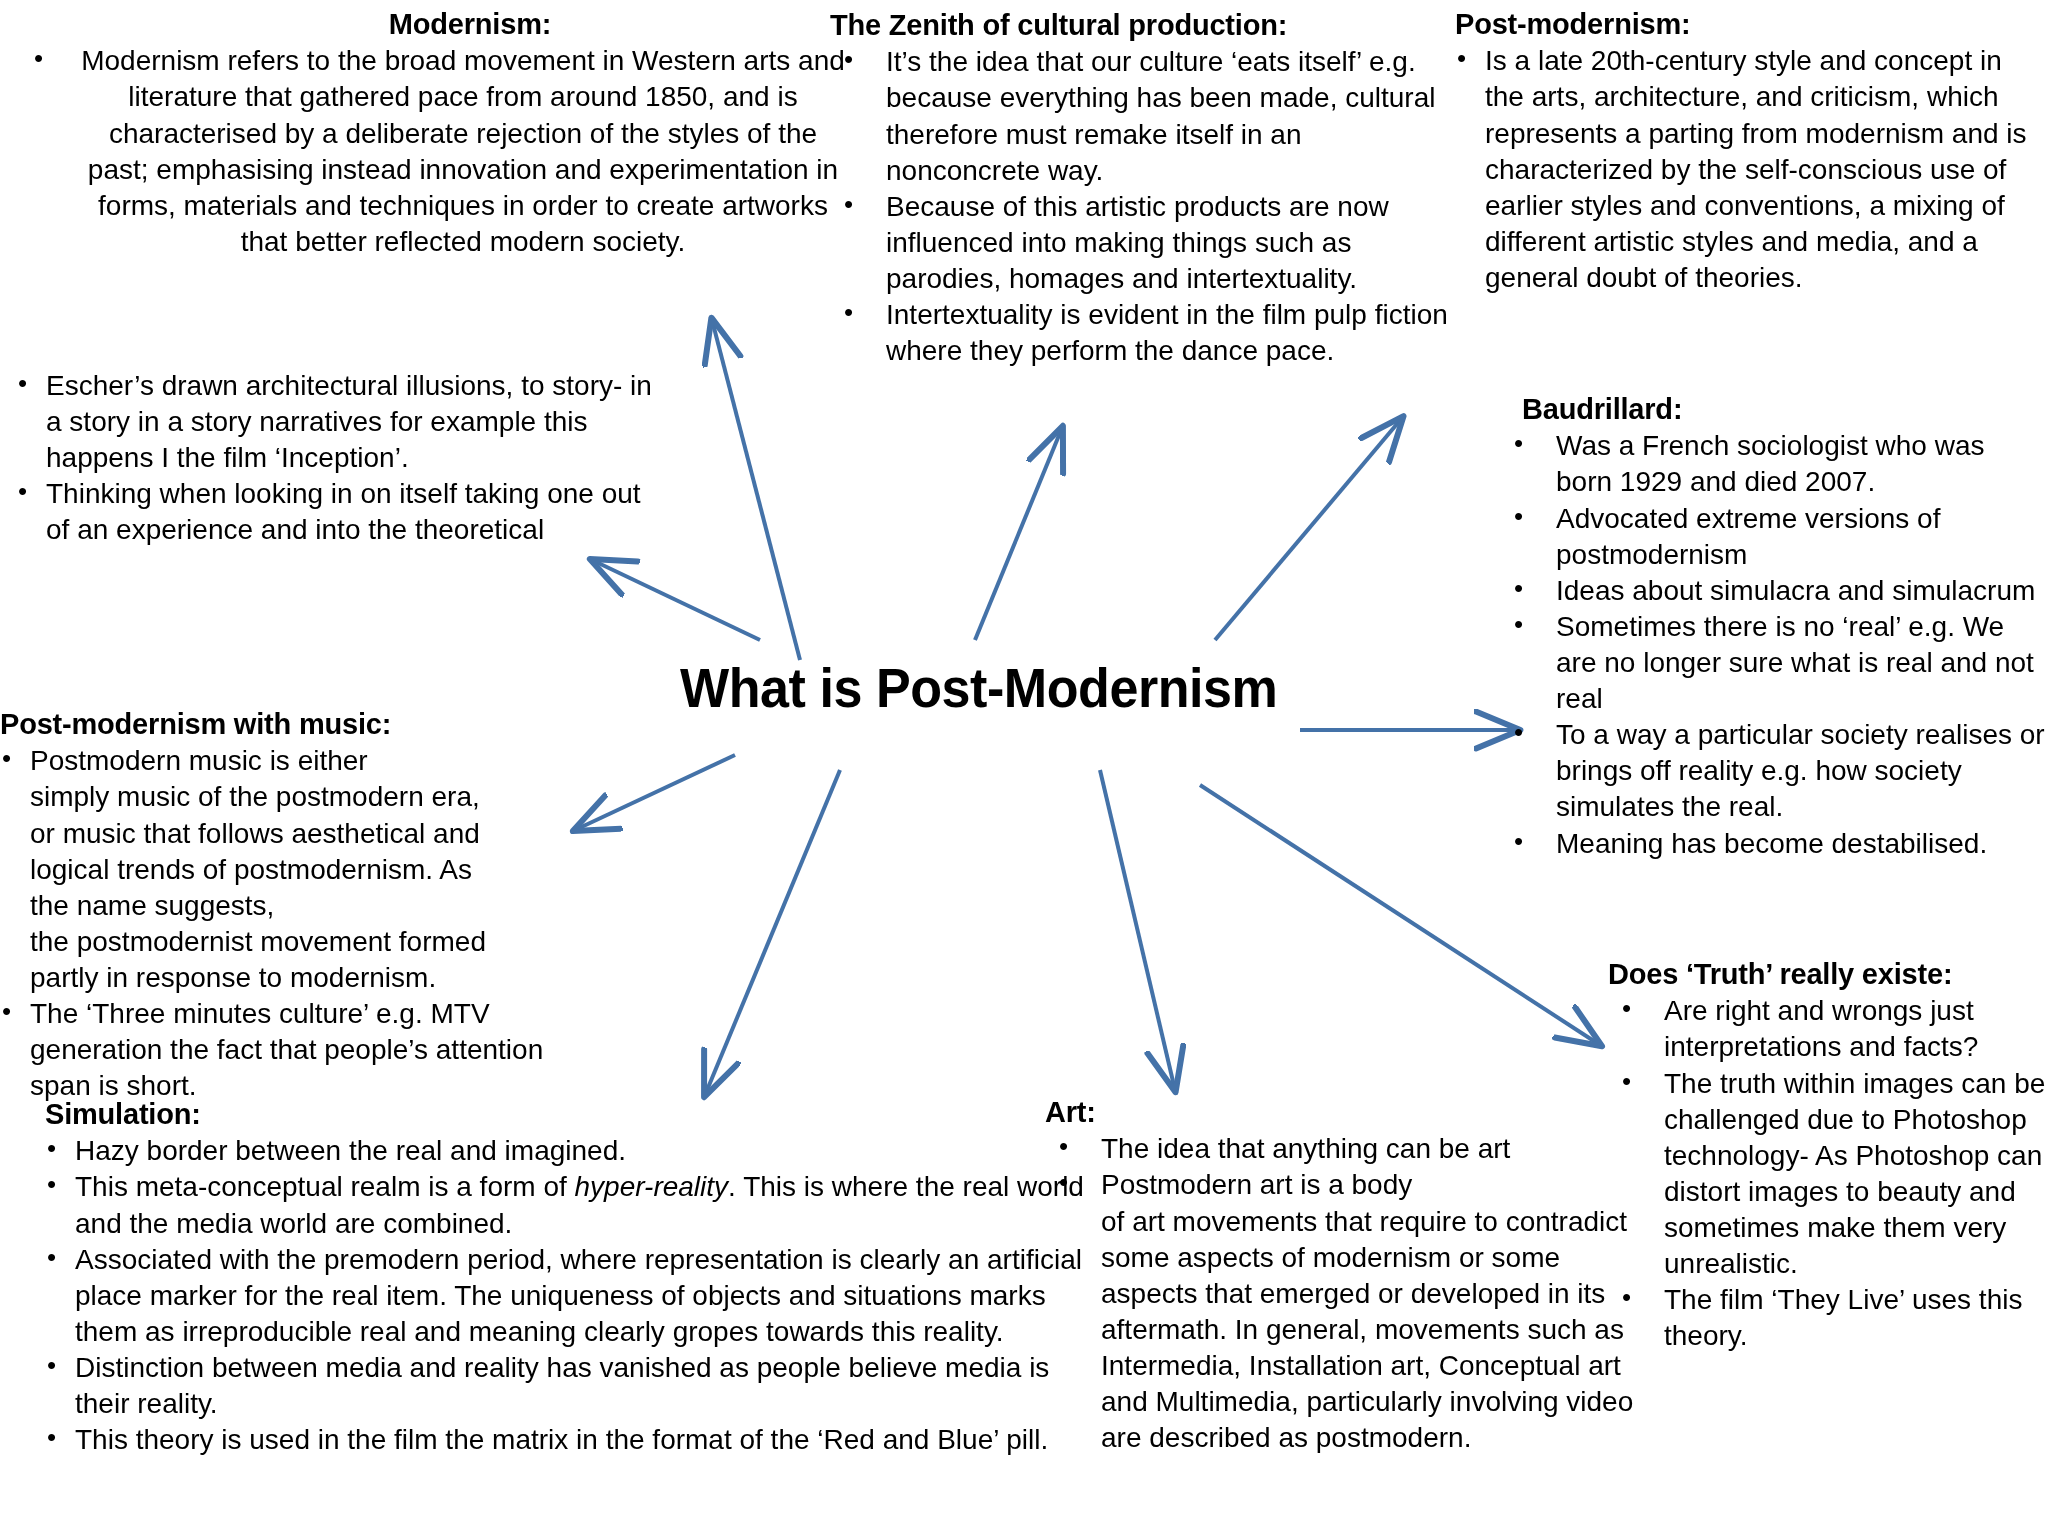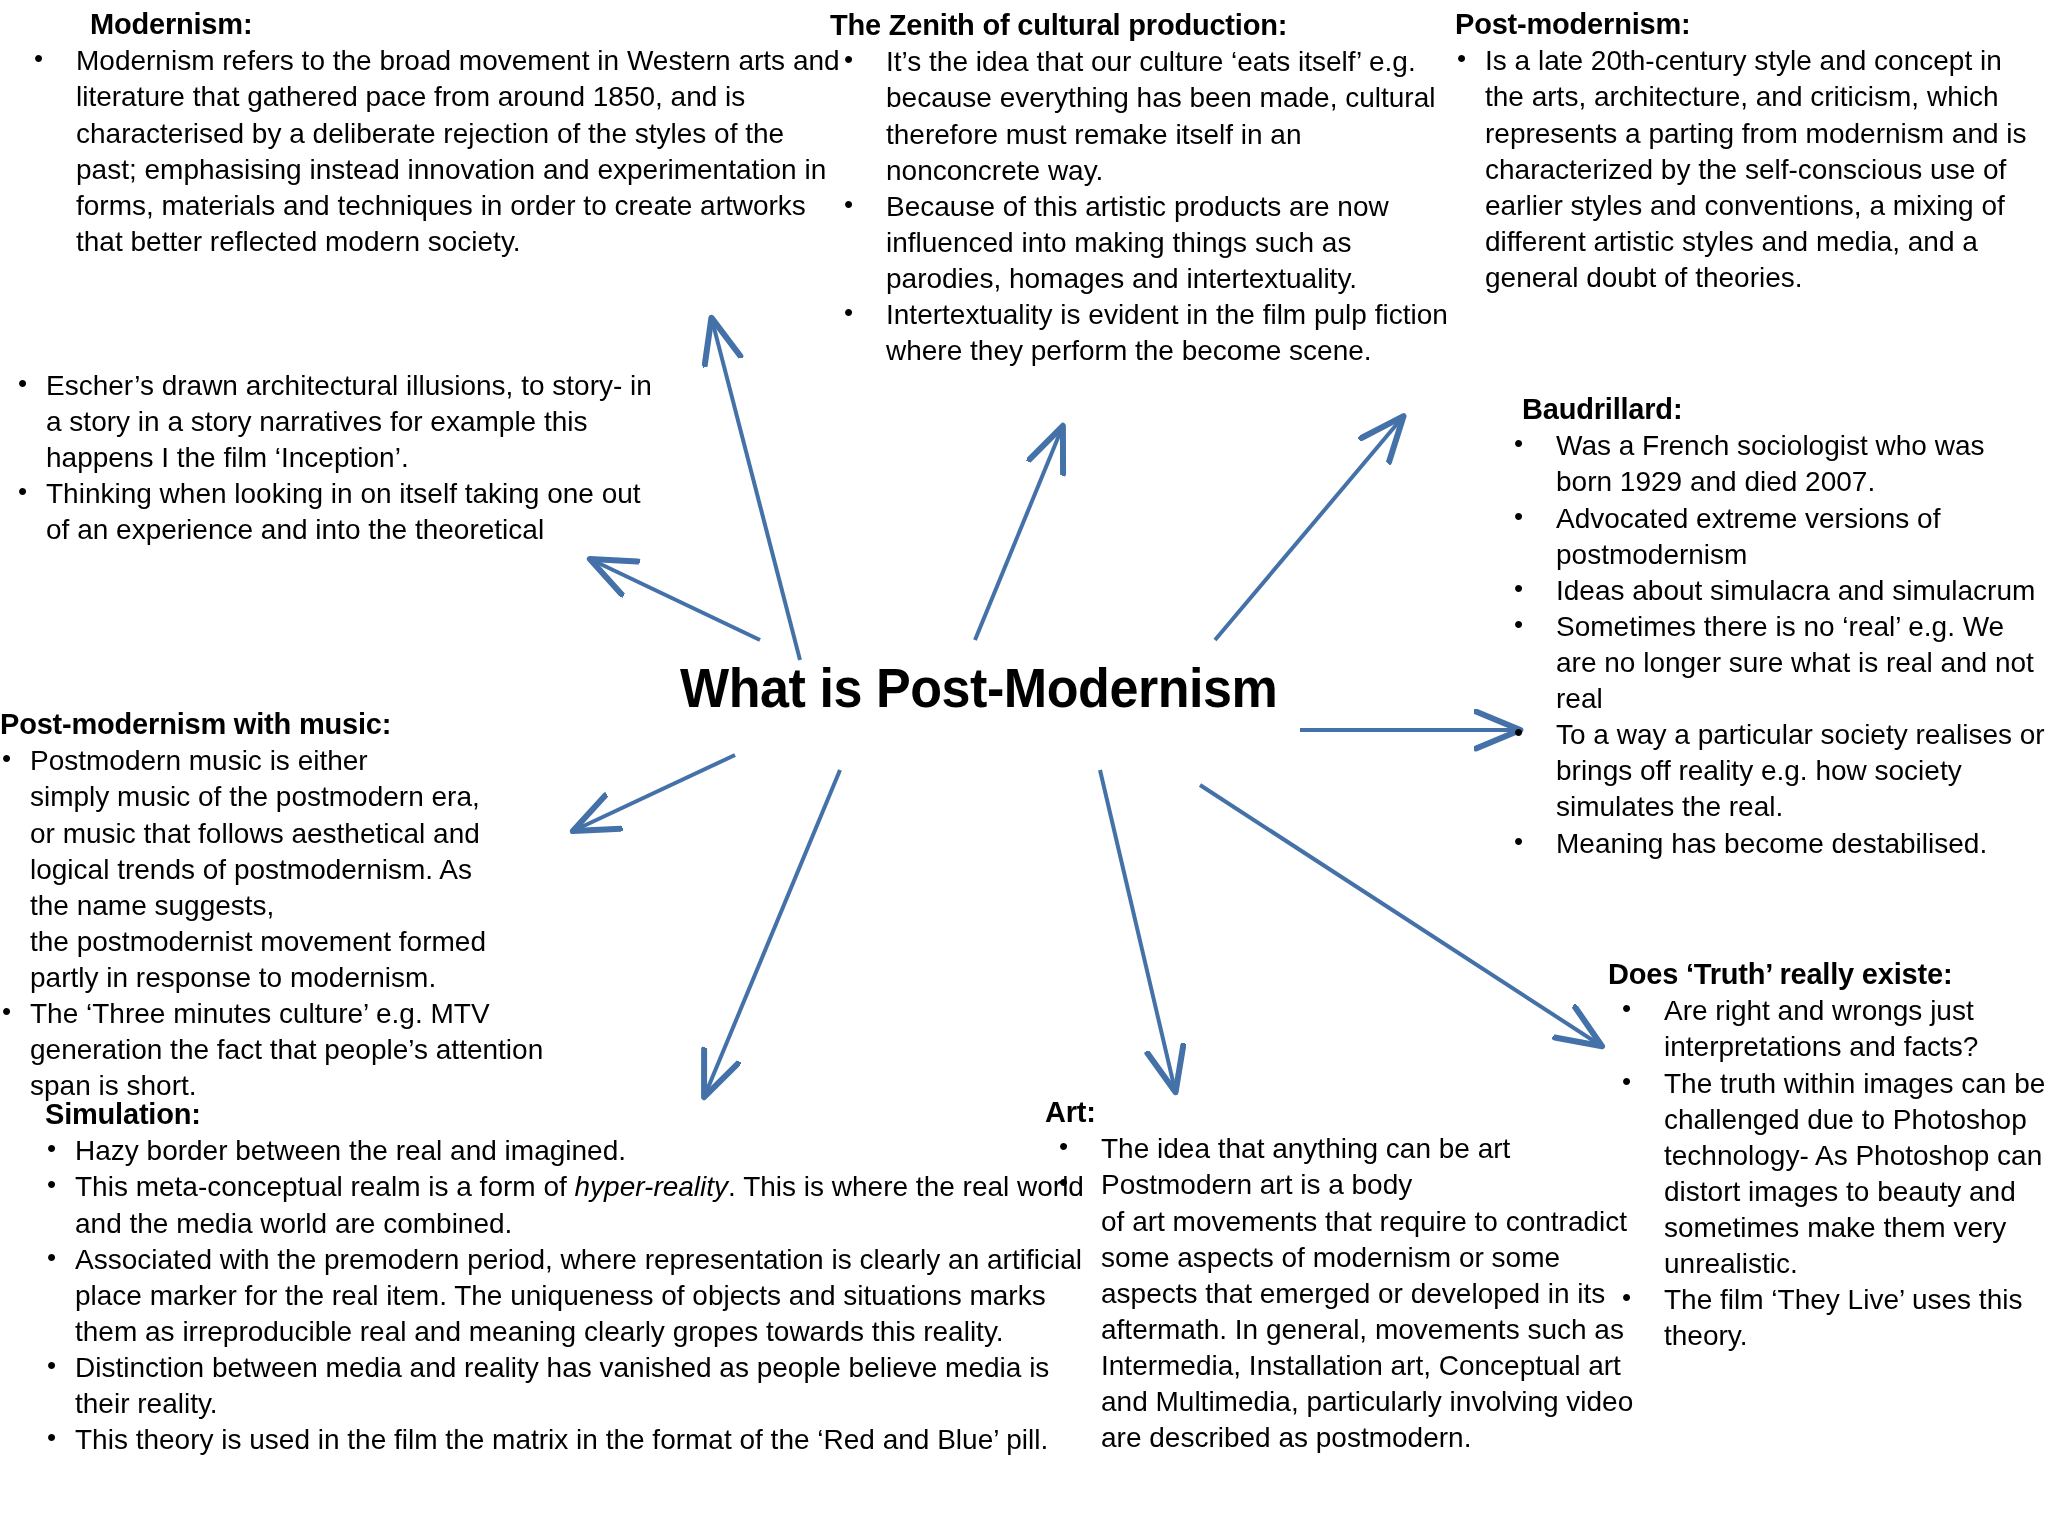--- a/index.html
+++ b/index.html
@@ -95,21 +95,21 @@
         <line x1="975" y1="640" x2="1062" y2="428" stroke="#4472A8"></line>
         <line x1="1100" y1="770" x2="1175" y2="1090" stroke="#4472A8"></line>
         <line x1="1215" y1="640" x2="1402" y2="418" stroke="#4472A8"></line>
         <line x1="1300" y1="730" x2="1518" y2="730" stroke="#4472A8"></line>
         <line x1="1200" y1="785" x2="1600" y2="1045" stroke="#4472A8"></line>
       </g>
   </svg>
 
   <div class="center-title" style="left:680px; top:655px;">What is Post-Modernism</div>
 
-  <div class="block" style="left:20px; top:8px; width:830px;">
+  <div class="block" style="left:20px; top:8px; width:830px;text-align:center;">
     <div class="heading indent-b">Modernism:</div>
     <ul class="bullets">
       <li>Modernism refers to the broad movement in Western arts and literature that gathered pace from around 1850, and is characterised by a deliberate rejection of the styles of the past; emphasising instead innovation and experimentation in forms, materials and techniques in order to create artworks that better reflected modern society.</li>
     </ul>
   </div>
 
   <div class="block" style="left:0px; top:368px; width:660px;">
     <ul class="bullets tight" style="padding-left:16px;">
       <li>Escher’s drawn architectural illusions, to story- in a story in a story narratives for example this happens I the film ‘Inception’.</li>
       <li>Thinking when looking in on itself taking one out of an experience and into the theoretical</li>
@@ -141,21 +141,21 @@
       <li>Distinction between media and reality has vanished as people believe media is their reality.</li>
       <li>This theory is used in the film the matrix in the format of the ‘Red and Blue’ pill.</li>
     </ul>
   </div>
 
   <div class="block" style="left:830px; top:9px; width:620px;">
     <div class="heading">The Zenith of cultural production:</div>
     <ul class="bullets" style="padding-left:0;">
       <li>It’s the idea that our culture ‘eats itself’ e.g. because everything has been made, cultural therefore must remake itself in an nonconcrete way.</li>
       <li>Because of this artistic products are now influenced into making things such as parodies, homages and intertextuality.</li>
-      <li>Intertextuality is evident in the film pulp fiction where they perform the become scene.</li>
+      <li>Intertextuality is evident in the film pulp fiction where they perform the dance pace.</li>
     </ul>
   </div>
 
   <div class="block" style="left:1455px; top:8px; width:590px;">
     <div class="heading">Post-modernism:</div>
     <ul class="bullets tight">
       <li>Is a late 20th-century style and concept in the arts, architecture, and criticism, which represents a parting from modernism and is characterized by the self-conscious use of earlier styles and conventions, a mixing of different artistic styles and media, and a general doubt of theories.</li>
     </ul>
   </div>
 

